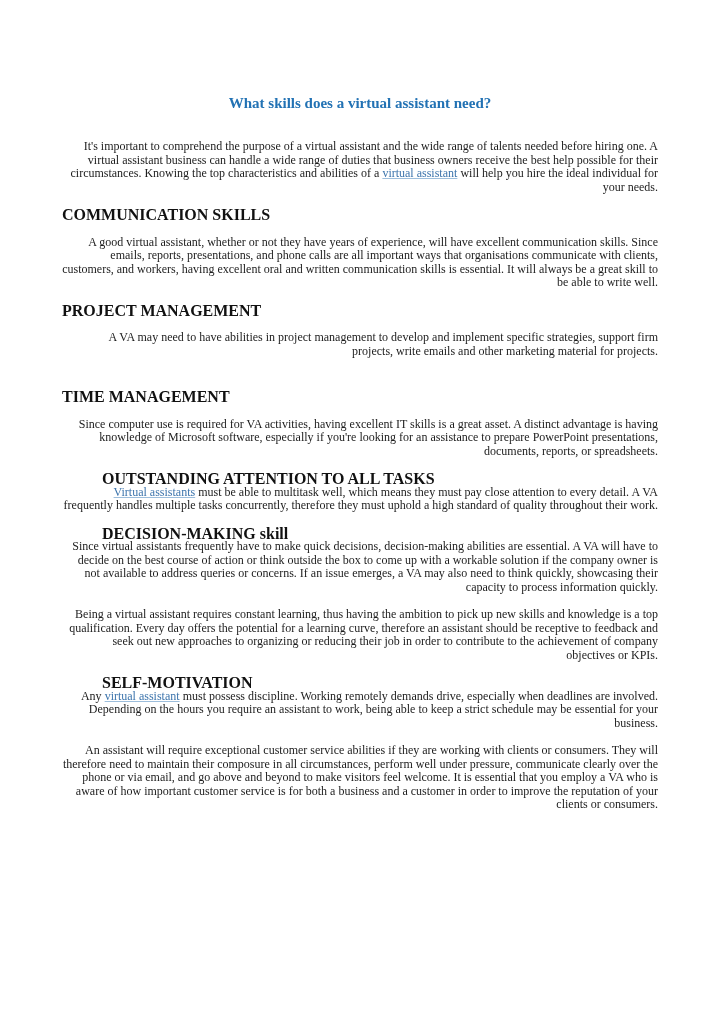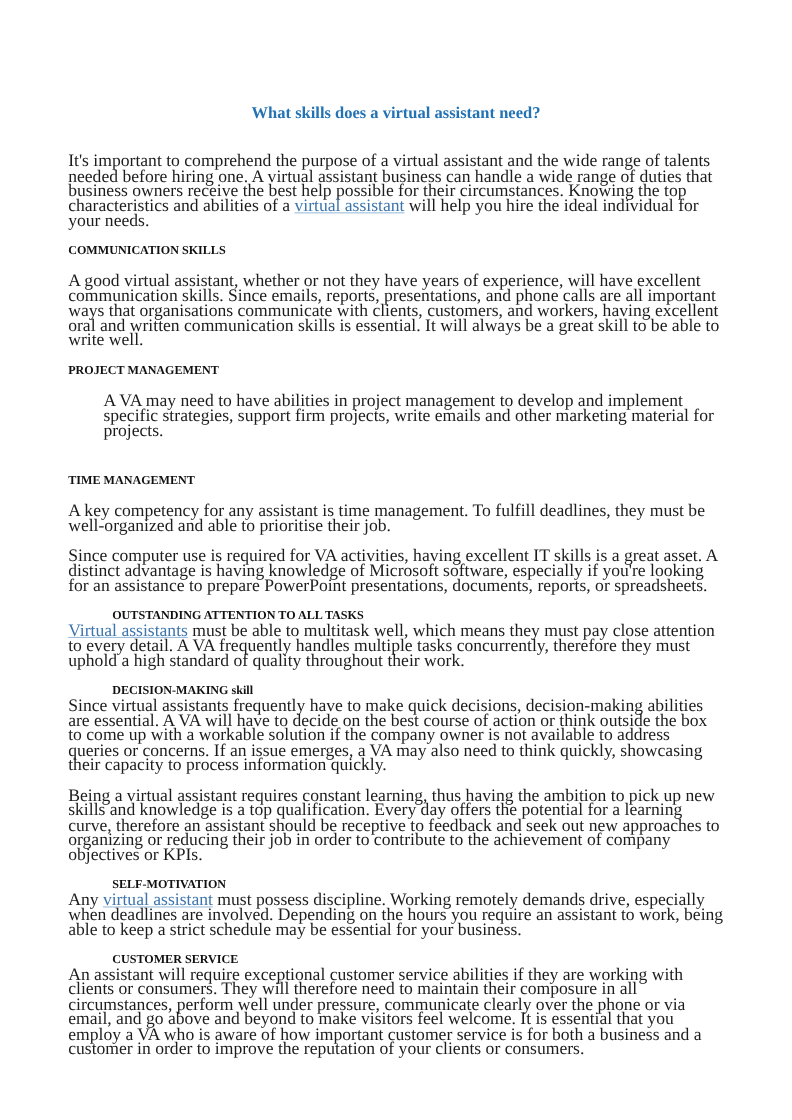--- a/index.html
+++ b/index.html
@@ -24,31 +24,31 @@
   .doc-title {
     margin: 0 0 28px 0;
     text-align: center;
     font-size: 15px;
     line-height: 18px;
     font-weight: bold;
     color: var(--title_blue, #2272b4);
   }
   p.body-text {
     margin: 0 0 14px 0;
-    font-size: 16px;
+    font-size: 12px;
     line-height: 13.5px;
-    text-align: left;
+    text-align: right;
   }
   p.body-text.extra-gap {
     margin-bottom: 32px;
     margin-left: 32px;
   }
   h2.section-heading {
     margin: 0 0 14px 0;
-    font-size: 11px;
+    font-size: 16px;
     line-height: 13.5px;
     font-weight: bold;
     color: var(--heading_text, #111111);
   }
   h2.section-heading.tight {
     margin-bottom: 0;
     margin-left: 40px;
   }
   a.doc-link {
     color: var(--link_blue, #3c74ac);
@@ -67,31 +67,29 @@
   <p class="body-text"><span>It's important to comprehend the purpose of a virtual assistant and the wide range of talents needed before hiring one. A virtual assistant business can handle a wide range of duties that business owners receive the best help possible for their circumstances. Knowing the top characteristics and abilities of a </span><a class="doc-link">virtual assistant</a><span> will help you hire the ideal individual for your needs.</span></p>
 
 
   <h2 class="section-heading">COMMUNICATION SKILLS</h2>
   <p class="body-text">A good virtual assistant, whether or not they have years of experience, will have excellent communication skills. Since emails, reports, presentations, and phone calls are all important ways that organisations communicate with clients, customers, and workers, having excellent oral and written communication skills is essential. It will always be a great skill to be able to write well.</p>
 
   <h2 class="section-heading">PROJECT MANAGEMENT</h2>
   <p class="body-text extra-gap">A VA may need to have abilities in project management to develop and implement specific strategies, support firm projects, write emails and other marketing material for projects.</p>
 
   <h2 class="section-heading">TIME MANAGEMENT</h2>
-  <p class="body-text">A key competency for any assistant is time management. To fulfill deadlines, they must be well-organized and able to prioritise their job.</p>
 
   <p class="body-text">Since computer use is required for VA activities, having excellent IT skills is a great asset. A distinct advantage is having knowledge of Microsoft software, especially if you're looking for an assistance to prepare PowerPoint presentations, documents, reports, or spreadsheets.</p>
 
   <h2 class="section-heading tight">OUTSTANDING ATTENTION TO ALL TASKS</h2>
   <p class="body-text"><a class="doc-link">Virtual assistants</a><span> must be able to multitask well, which means they must pay close attention to every detail. A VA frequently handles multiple tasks concurrently, therefore they must uphold a high standard of quality throughout their work.</span></p>
 
   <h2 class="section-heading tight">DECISION-MAKING skill</h2>
   <p class="body-text">Since virtual assistants frequently have to make quick decisions, decision-making abilities are essential. A VA will have to decide on the best course of action or think outside the box to come up with a workable solution if the company owner is not available to address queries or concerns. If an issue emerges, a VA may also need to think quickly, showcasing their capacity to process information quickly.</p>
 
   <p class="body-text">Being a virtual assistant requires constant learning, thus having the ambition to pick up new skills and knowledge is a top qualification. Every day offers the potential for a learning curve, therefore an assistant should be receptive to feedback and seek out new approaches to organizing or reducing their job in order to contribute to the achievement of company objectives or KPIs.</p>
 
   <h2 class="section-heading tight">SELF-MOTIVATION</h2>
   <p class="body-text"><span>Any </span><a class="doc-link">virtual assistant</a><span> must possess discipline. Working remotely demands drive, especially when deadlines are involved. Depending on the hours you require an assistant to work, being able to keep a strict schedule may be essential for your business.</span></p>
 
-  <h2 class="section-heading tight">CUSTOMER SERVICE</h2>
   <p class="body-text">An assistant will require exceptional customer service abilities if they are working with clients or consumers. They will therefore need to maintain their composure in all circumstances, perform well under pressure, communicate clearly over the phone or via email, and go above and beyond to make visitors feel welcome. It is essential that you employ a VA who is aware of how important customer service is for both a business and a customer in order to improve the reputation of your clients or consumers.</p>
 
 </div>
 
 </body></html>

